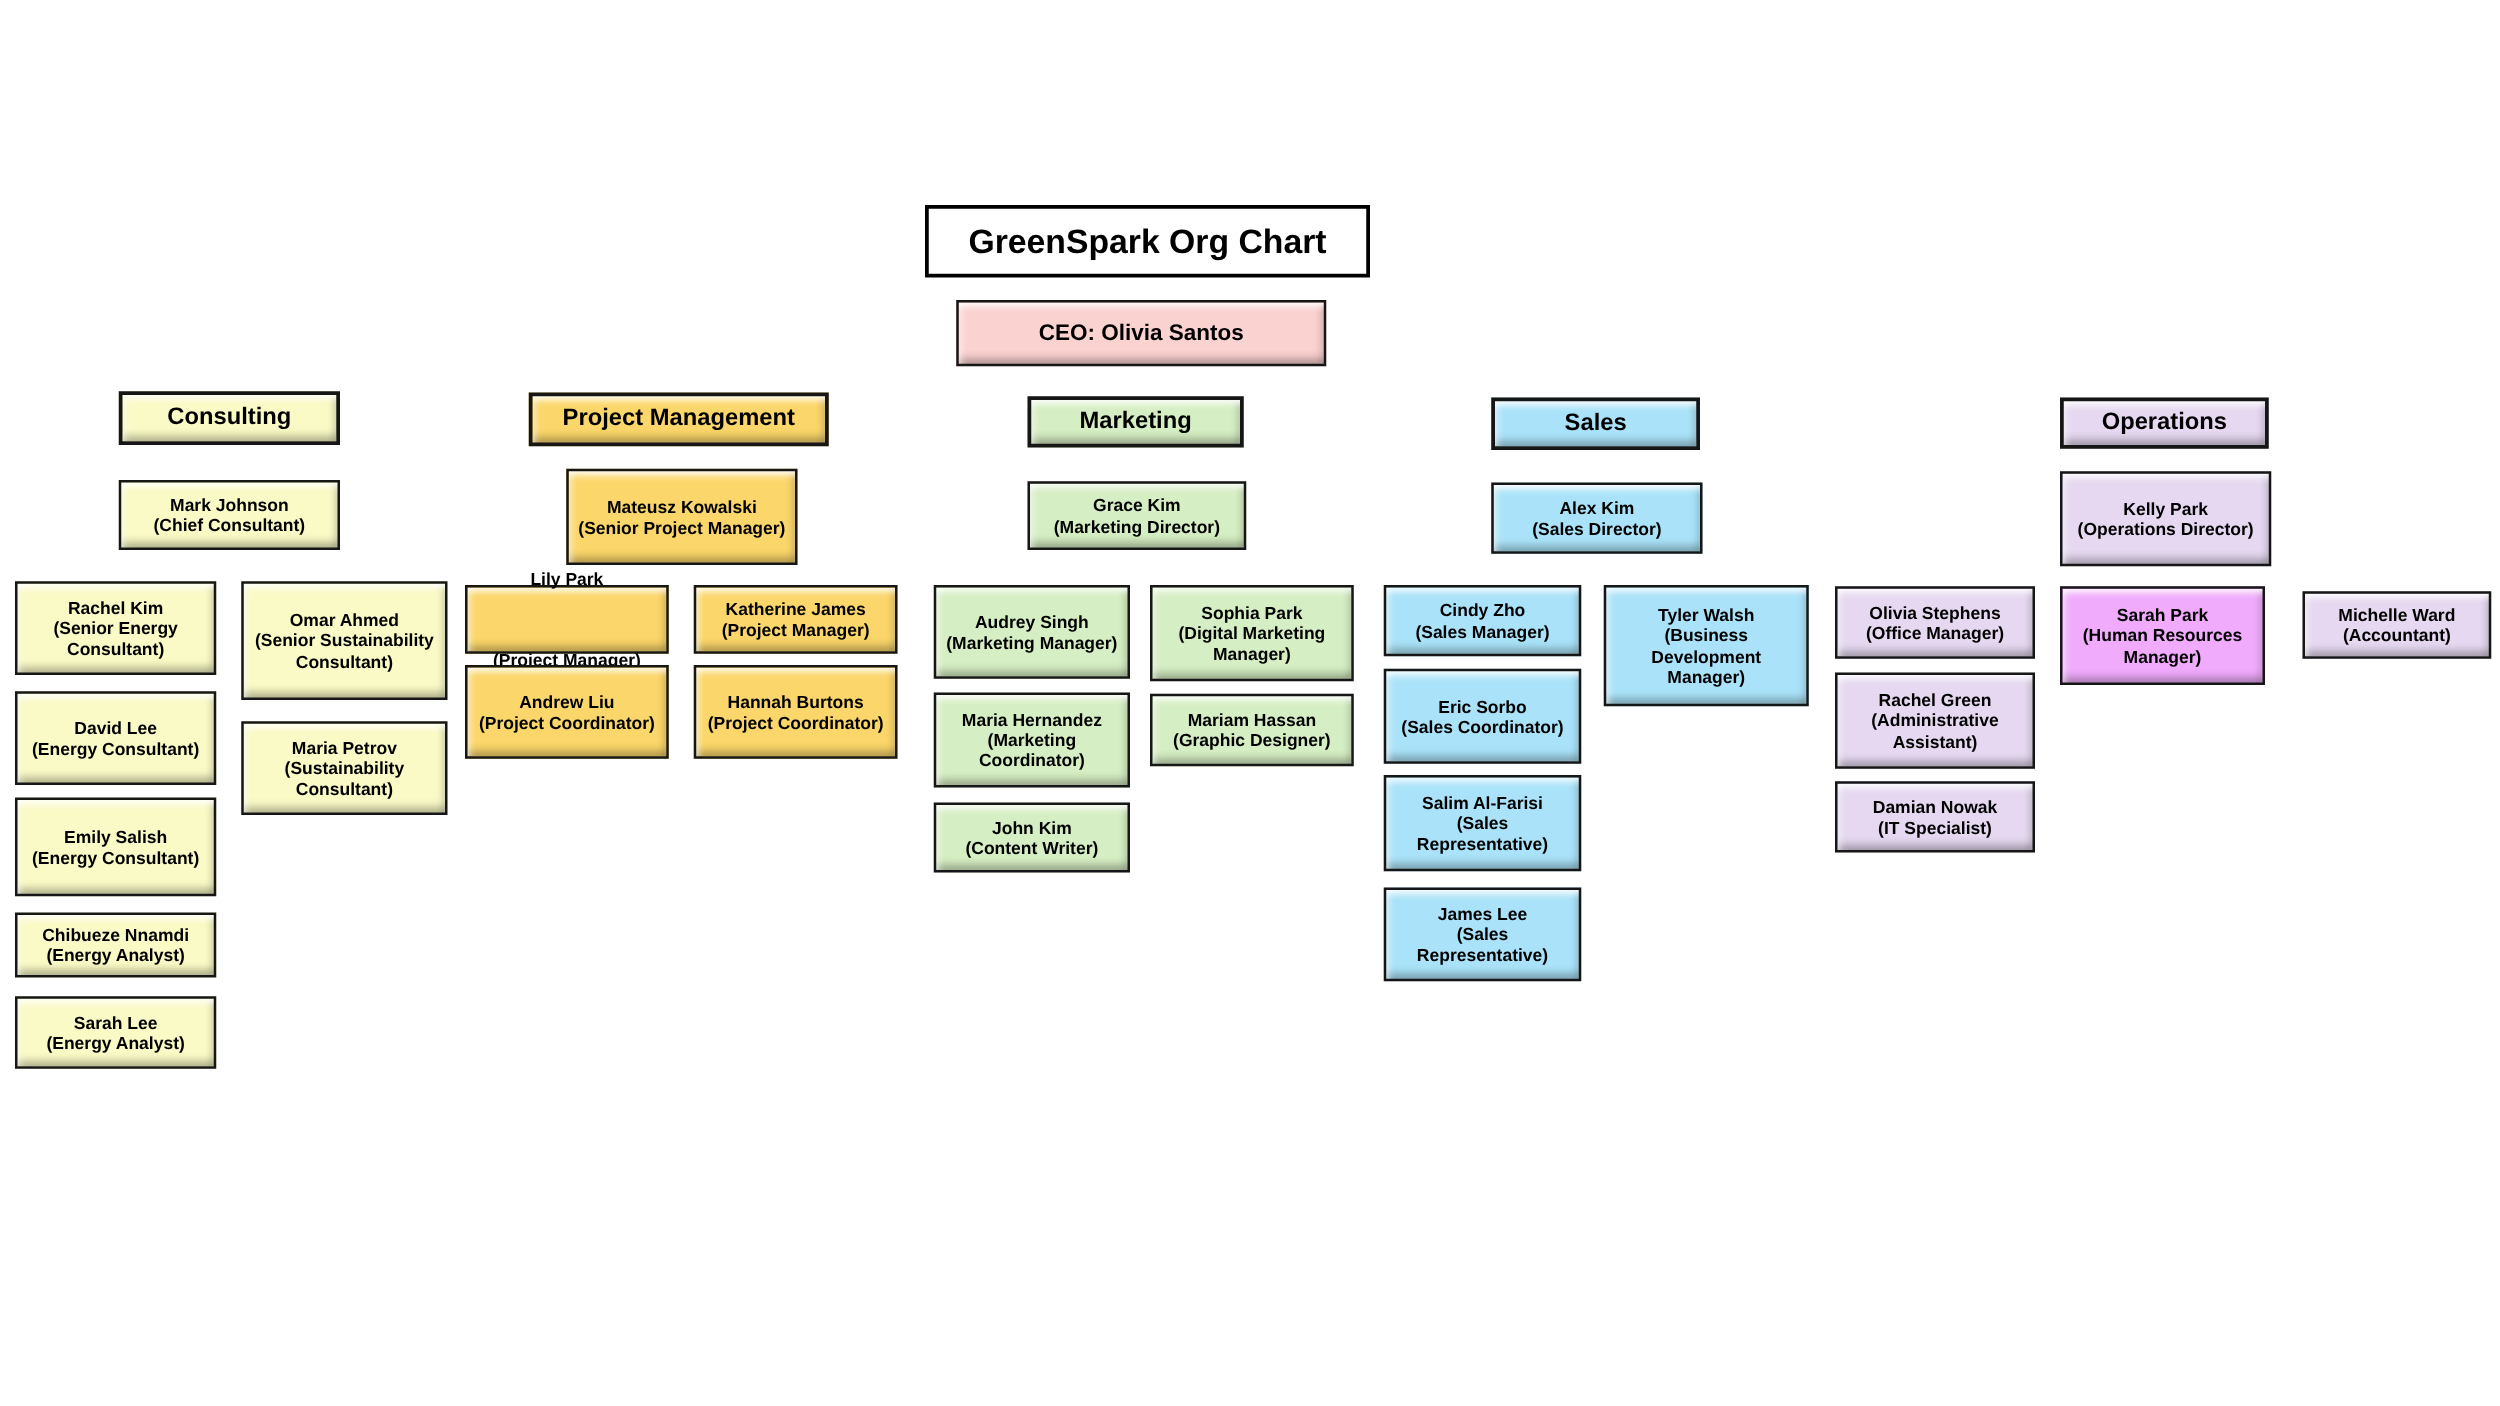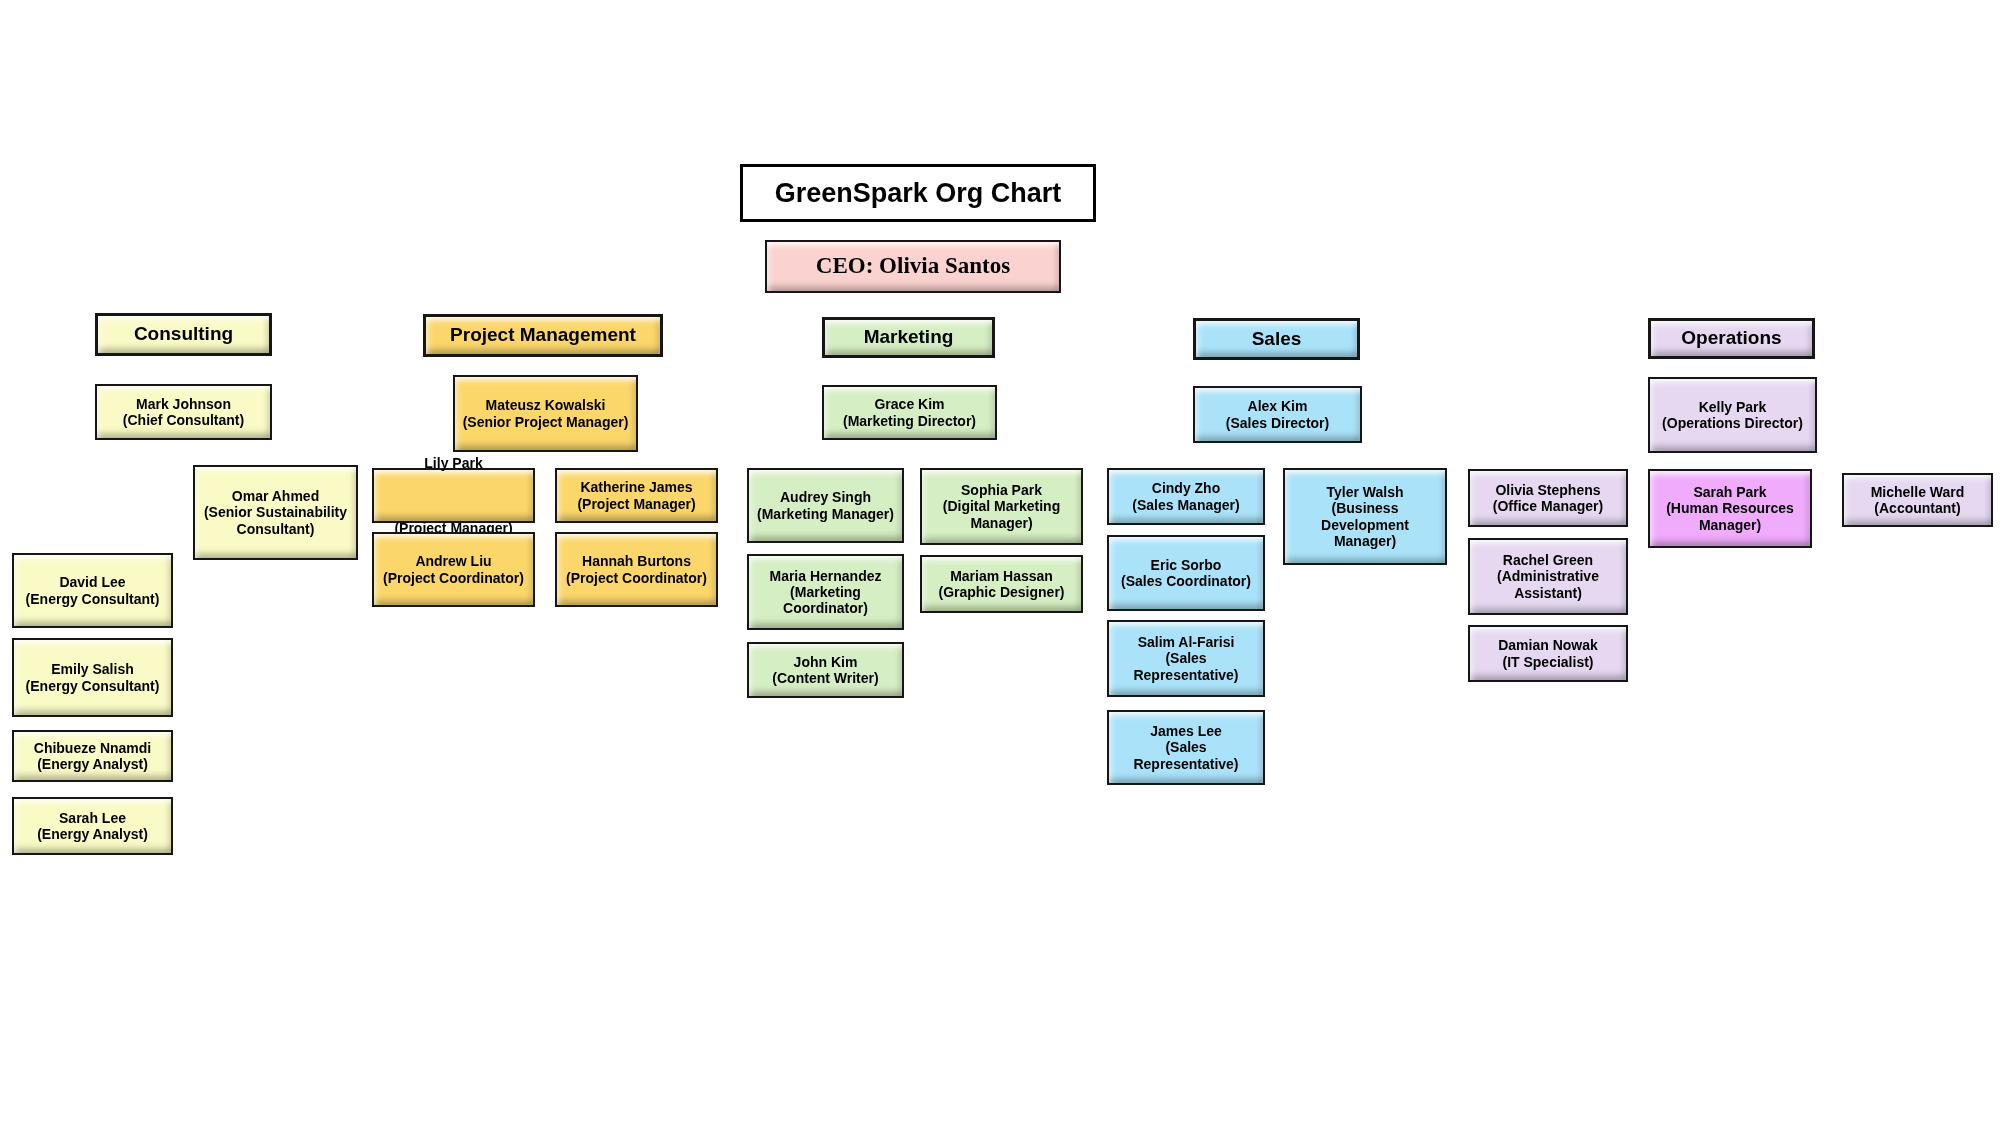--- a/index.html
+++ b/index.html
@@ -34,57 +34,65 @@
     box-sizing: border-box;
     border: 3px solid #000;
     background: #ffffff;
     display: flex;
     justify-content: center;
     align-items: center;
     font-weight: 700;
     font-size: 27px;
     color: #000;
   }
-  .ceo-node   { font-size: 23px; border-width: 2px; font-family: Liberation Serif, serif; }
+  .ceo-node   { font-size: 18px; border-width: 2px; }
   .header-node{ font-size: 19px; border-width: 3px; }
   .member-node{ font-size: 14px; padding: 15px 4px; }
   .member-name, .member-role { display: block; }
 </style>
 </head>
 <body>
 
 <div id="stage">
   <div class="title-node" style="left:740px; top:164px; width:356px; height:58px;">GreenSpark Org Chart</div>
 
   <div class="node ceo-node" id="ceo-box" style="left: 765px; top: 240px; width: 296px; height: 53px; background-color: rgb(250, 210, 208);">CEO: Olivia Santos</div>
 
 <div class="node header-node" style="left: 95px; top: 313px; width: 177px; height: 43px; background-color: rgb(250, 250, 198);">Consulting</div>
     <div class="node member-node" style="left: 95px; top: 384px; width: 177px; height: 56px; background-color: rgb(250, 250, 198);">
       <span class="member-name">Mark Johnson</span>
       <span class="member-role">(Chief Consultant)</span>
+    </div>
+    <div class="node member-node" style="left: 12px; top: 465px; width: 161px; height: 75px; background-color: rgb(250, 250, 198);">
+      <span class="member-name">Rachel Kim</span>
+      <span class="member-role">(Senior Energy Consultant)</span>
     </div>
     <div class="node member-node" style="left: 12px; top: 553px; width: 161px; height: 75px; background-color: rgb(250, 250, 198);">
       <span class="member-name">David Lee</span>
       <span class="member-role">(Energy Consultant)</span>
     </div>
     <div class="node member-node" style="left: 12px; top: 638px; width: 161px; height: 79px; background-color: rgb(250, 250, 198);">
       <span class="member-name">Emily Salish</span>
       <span class="member-role">(Energy Consultant)</span>
     </div>
     <div class="node member-node" style="left: 12px; top: 730px; width: 161px; height: 52px; background-color: rgb(250, 250, 198);">
       <span class="member-name">Chibueze Nnamdi</span>
       <span class="member-role">(Energy Analyst)</span>
     </div>
     <div class="node member-node" style="left: 12px; top: 797px; width: 161px; height: 58px; background-color: rgb(250, 250, 198);">
       <span class="member-name">Sarah Lee</span>
       <span class="member-role">(Energy Analyst)</span>
     </div>
     <div class="node member-node" style="left: 193px; top: 465px; width: 165px; height: 95px; background-color: rgb(250, 250, 198);">
       <span class="member-name">Omar Ahmed</span>
       <span class="member-role">(Senior Sustainability Consultant)</span>
+    </div>
+    <div class="node member-node" style="left: 193px; top: 577px; width: 165px; height: 75px; background-color: rgb(250, 250, 198);">
+      <span class="member-name">Maria Petrov</span>
+      <span class="member-role">(Sustainability Consultant)</span>
     </div>
     <div class="node header-node" style="left: 423px; top: 314px; width: 240px; height: 43px; background-color: rgb(251, 214, 106);">Project Management</div>
     <div class="node member-node" style="left: 453px; top: 375px; width: 185px; height: 77px; background-color: rgb(251, 214, 106);">
       <span class="member-name">Mateusz Kowalski</span>
       <span class="member-role">(Senior Project Manager)</span>
     </div>
     <div class="node member-node" style="left: 372px; top: 468px; width: 163px; height: 55px; background-color: rgb(251, 214, 106); gap: 48px;">
       <span class="member-name">Lily Park</span>
       <span class="member-role">(Project Manager)</span>
     </div>

